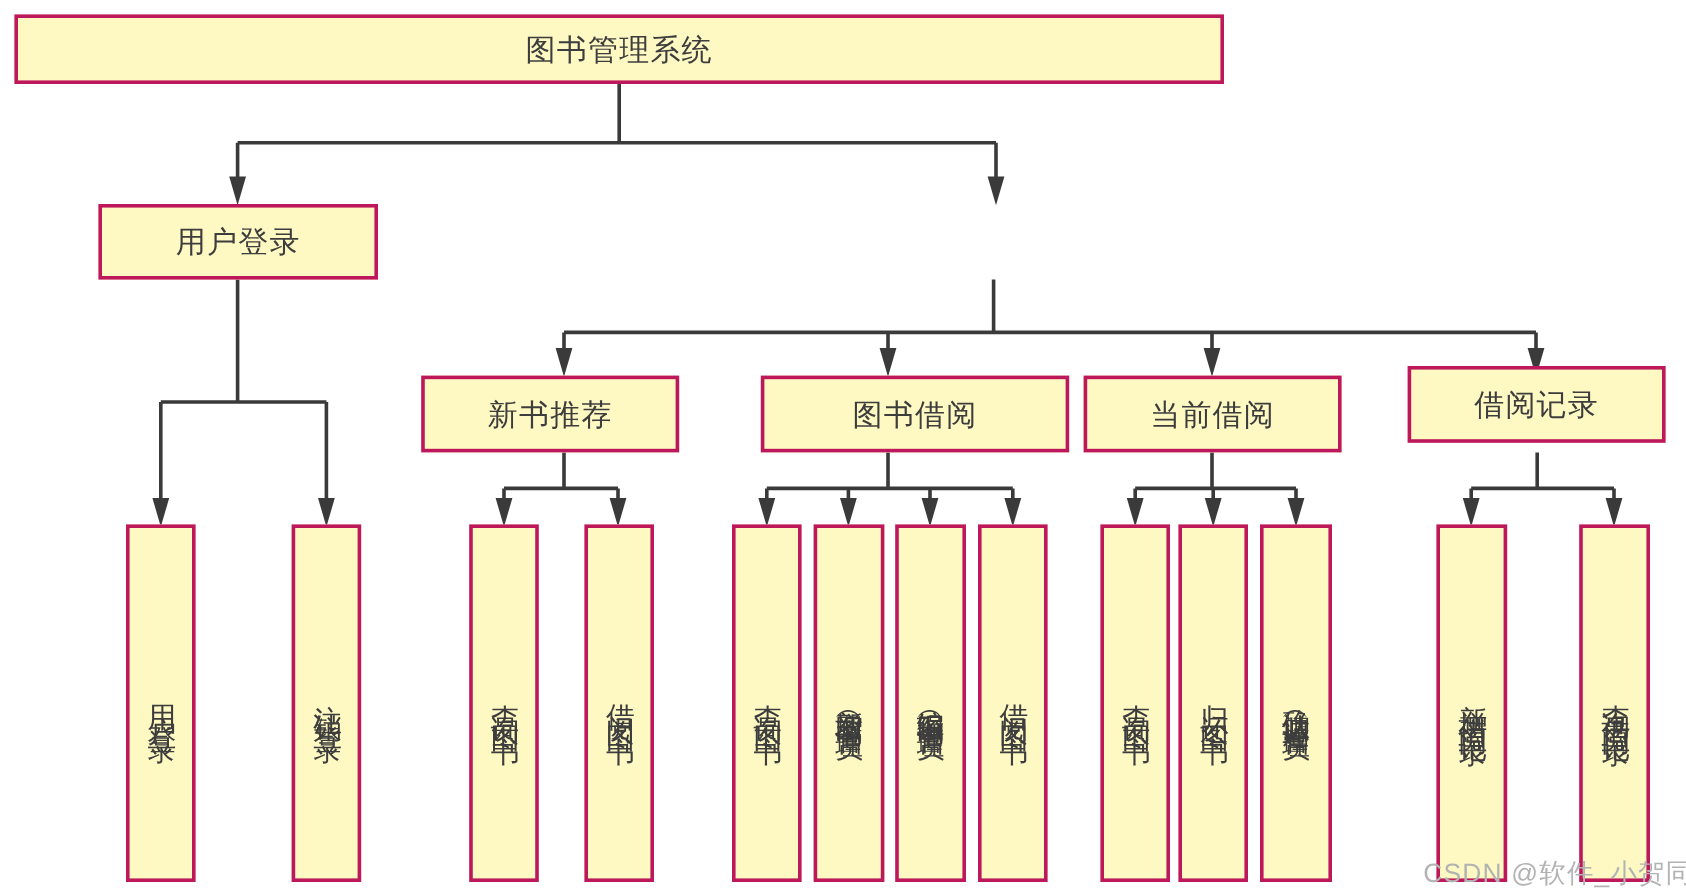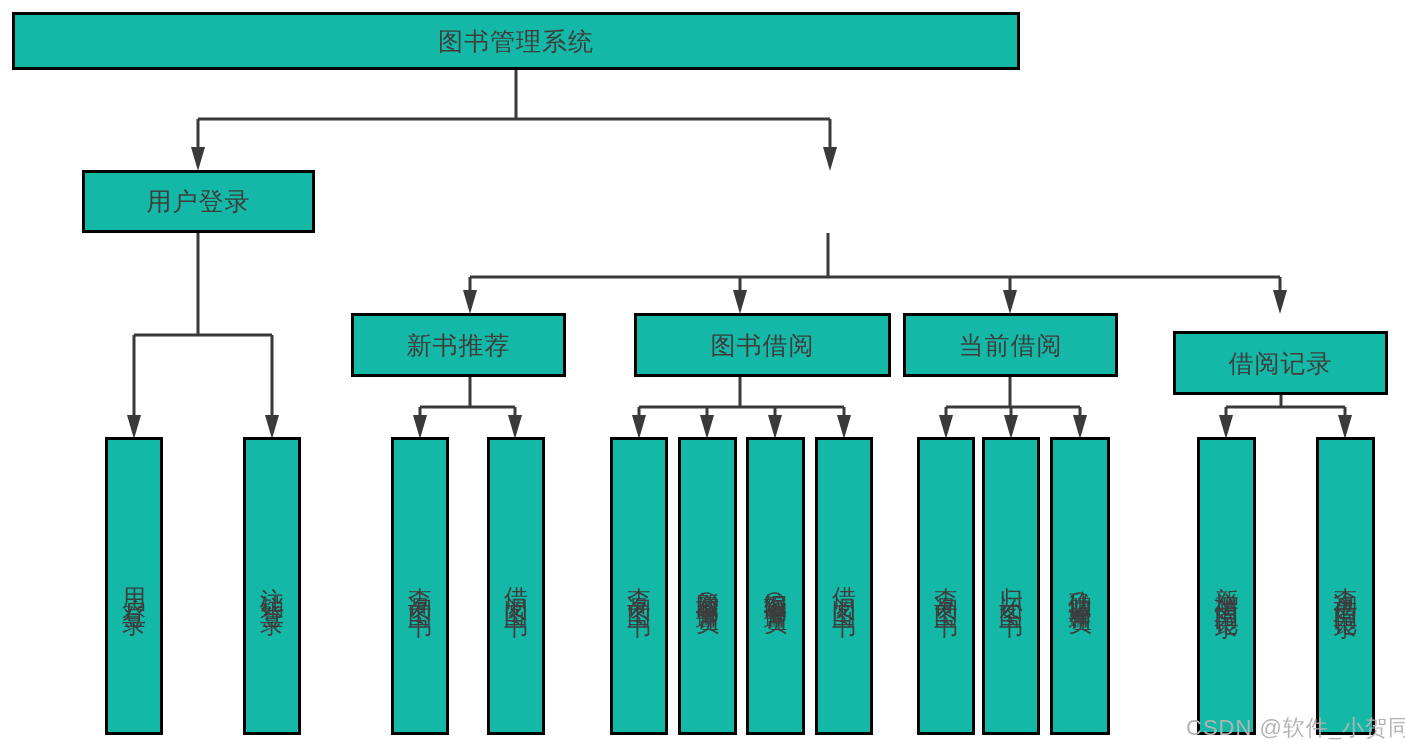--- a/index.html
+++ b/index.html
@@ -13,22 +13,22 @@
   }
   .wires {
     position: absolute;
     left: 0; top: 0;
     width: 1405px; height: 747px;
     pointer-events: none;
   }
   .node {
     position: absolute;
     box-sizing: border-box;
-    border: 3px solid #000000;
-    background: #14b8a6;
+    border: 3px solid #be185d;
+    background: #fef9c3;
     color: #3d3d3d;
     display: flex;
     align-items: center;
     justify-content: center;
     text-align: center;
   }
   .node.h { font-size: 25px; letter-spacing: 1px; }
   .node.v { font-size: 24px; }
   .node.v .vtext {
     writing-mode: vertical-rl;
@@ -128,21 +128,21 @@
 
   <div class="node h" style="left:351px; top:313px; width:215px; height:64px">
     <span>新书推荐</span>
   </div>
   <div class="node h" style="left:634px; top:313px; width:257px; height:64px">
     <span>图书借阅</span>
   </div>
   <div class="node h" style="left:903px; top:313px; width:215px; height:64px">
     <span>当前借阅</span>
   </div>
-  <div class="node h" style="left:1173px; top:331px; width:215px; height:64px">
+  <div class="node h" style="left:1173px; top:305px; width:215px; height:64px">
     <span>借阅记录</span>
   </div>
 
   <div class="node v" style="left:105px; top:437px; width:58px; height:298px">
     <span class="vtext">用户登录</span>
   </div>
   <div class="node v" style="left:243px; top:437px; width:58px; height:298px">
     <span class="vtext">注销登录</span>
   </div>
 

